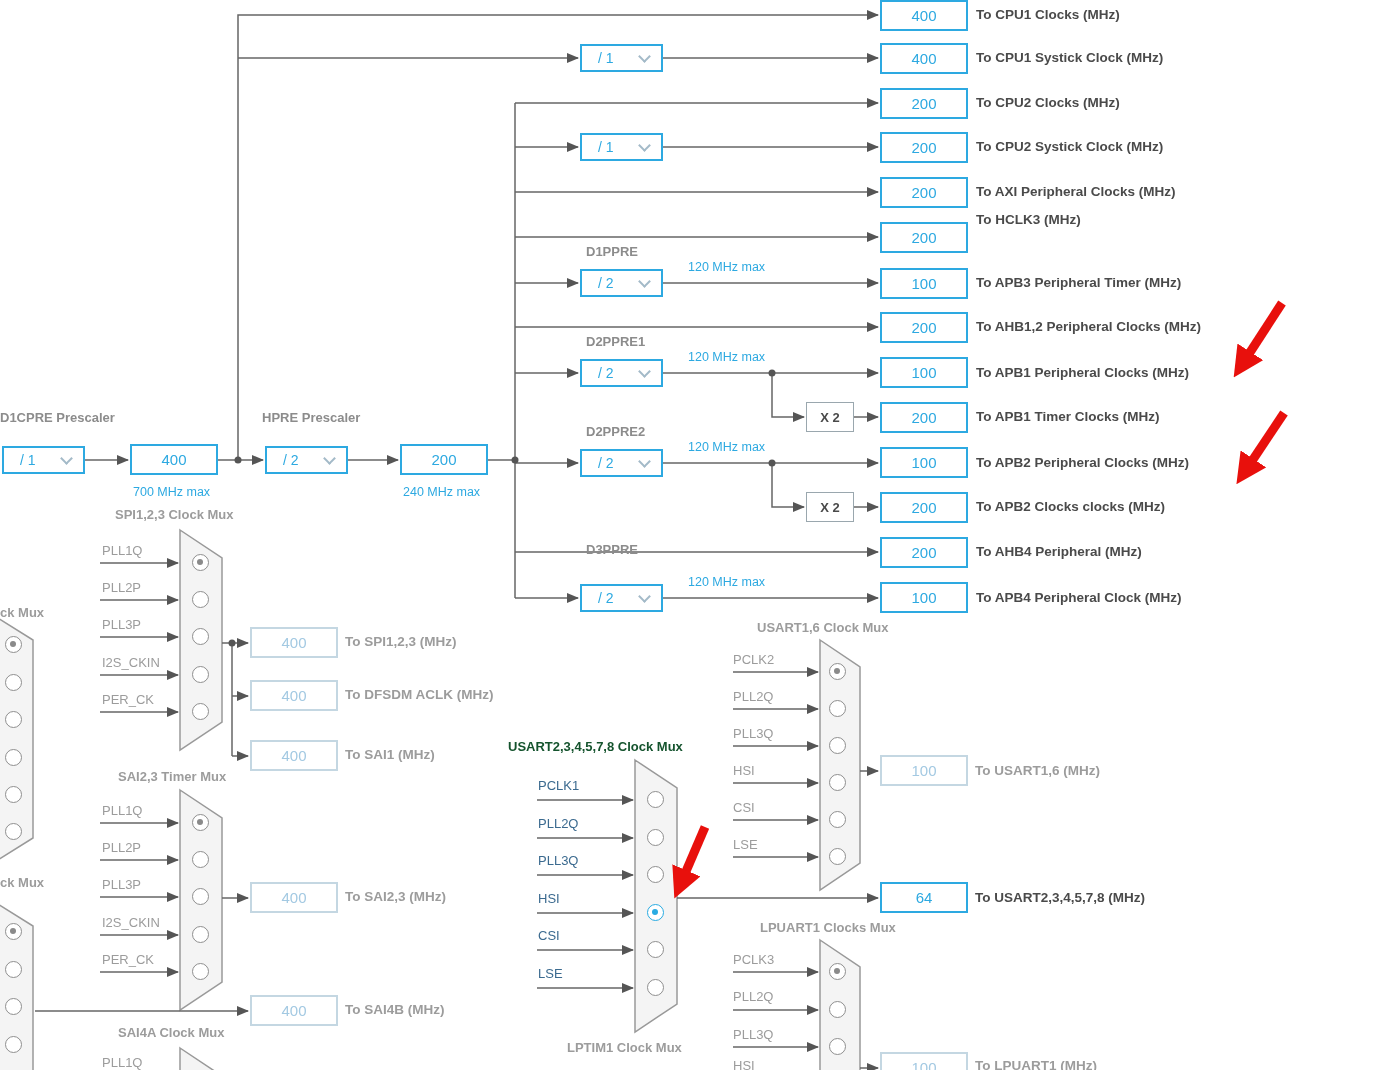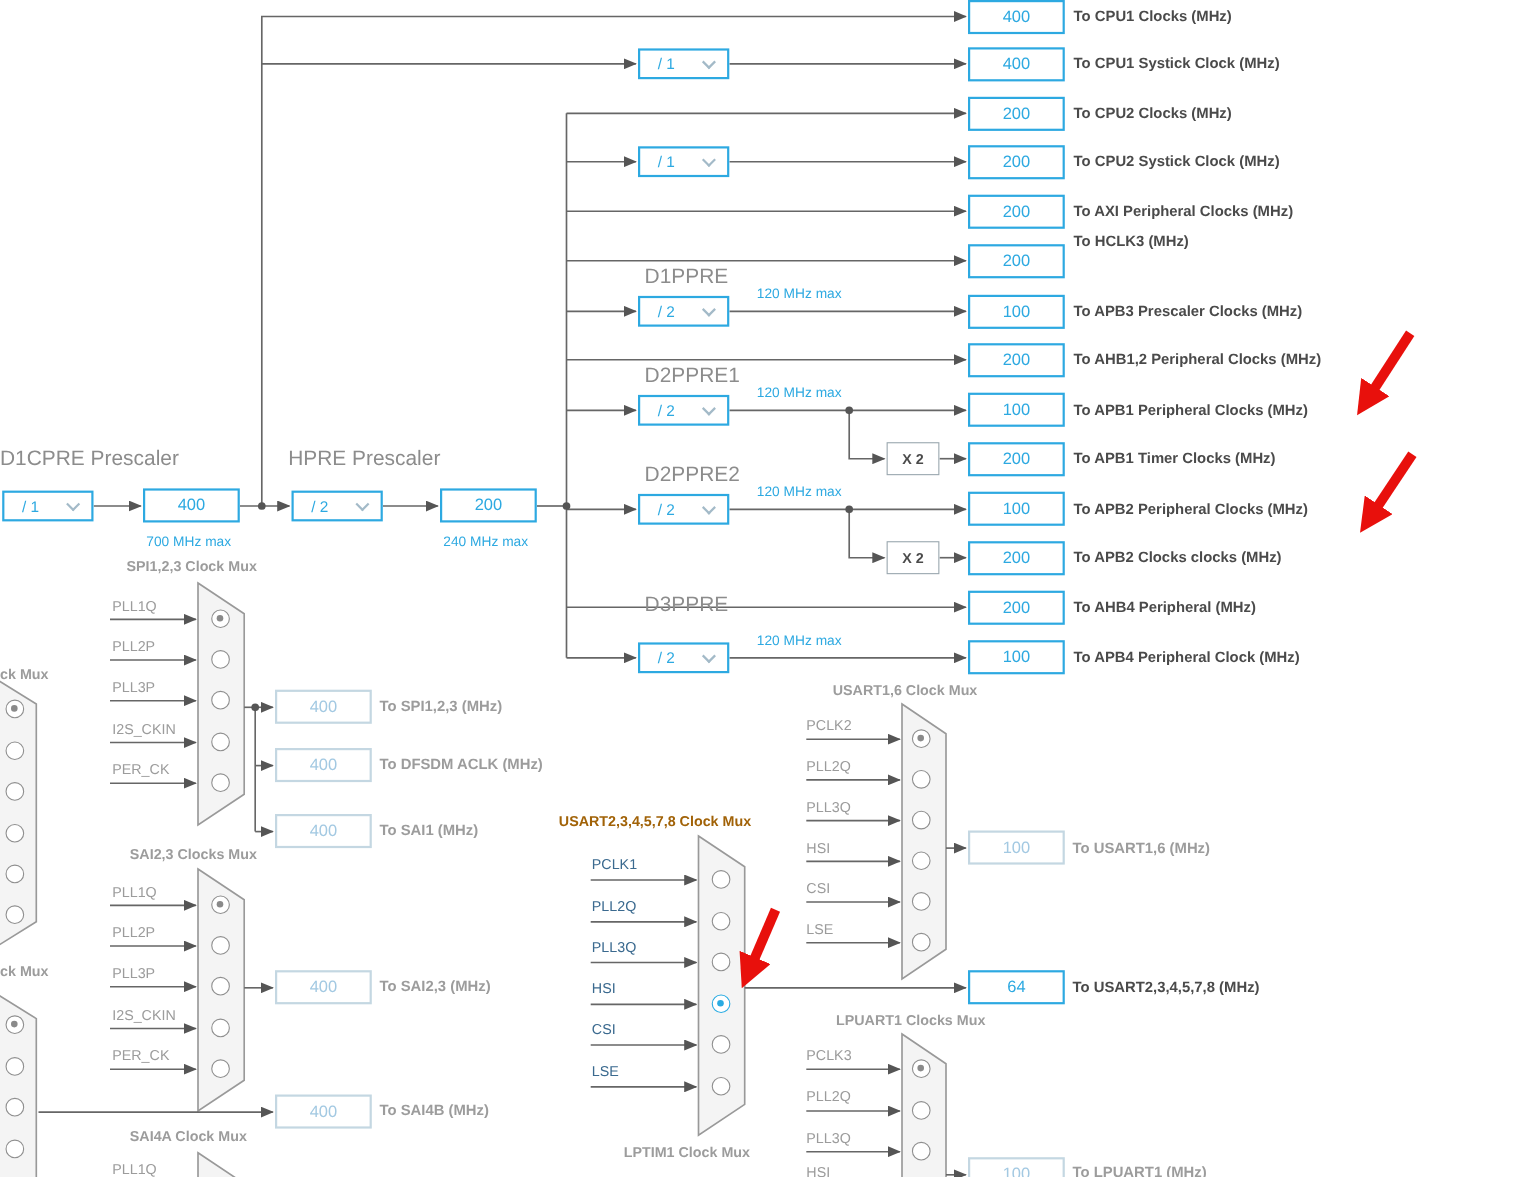--- a/index.html
+++ b/index.html
@@ -12,22 +12,22 @@
       color:#2da9e1;font-size:15px;display:flex;align-items:center;justify-content:center}
   .vb.dim{border-color:#c4d7e2;color:#a3c9e2}
   .dd{position:absolute;z-index:2;width:83px;height:28px;border:2px solid #2da9e1;background:#fff;
       display:flex;align-items:center;color:#2da9e1;font-size:14px;cursor:pointer}
   .dd .v{padding-left:16px}
   .chev{width:9px;height:9px;border-right:2px solid #a3bac8;border-bottom:2px solid #a3bac8;
         transform:rotate(45deg);margin-left:auto;margin-right:12px;margin-top:-4px}
   .lb{position:absolute;z-index:2;font-size:13.5px;line-height:16px;font-weight:bold;color:#4a4a4a;white-space:nowrap}
   .lb.dim{color:#9c9c9c}
   .mt{position:absolute;z-index:2;font-size:13px;line-height:15px;font-weight:bold;color:#9c9c9c;white-space:nowrap}
-  .mt.dark{color:#a16207}
-  .px{position:absolute;z-index:2;font-size:19px;line-height:15px;font-weight:normal;color:#8c8c8c;white-space:nowrap}
+  .mt.dark{color:#14532d}
+  .px{position:absolute;z-index:2;font-size:13px;line-height:15px;font-weight:bold;color:#8c8c8c;white-space:nowrap}
   .il{position:absolute;z-index:2;font-size:13px;line-height:15px;color:#9c9c9c;white-space:nowrap}
   .il.blue{color:#3b6a8f}
   .mx{position:absolute;z-index:2;font-size:12.5px;line-height:14px;color:#2da9e1;white-space:nowrap}
   .x2{position:absolute;z-index:2;width:48px;height:30px;border:1.5px solid #9aa7ae;background:#fff;
       color:#4a4a4a;font-weight:bold;font-size:13px;display:flex;align-items:center;justify-content:center}
   .radio{position:absolute;z-index:3;width:17px;height:17px;border-radius:50%;border:1.5px solid #8f8f8f;background:#fff;cursor:pointer}
   .radio.sel::after{content:"";position:absolute;left:4px;top:4px;width:6px;height:6px;border-radius:50%;background:#8a8a8a}
   .radio.selblue{border-color:#29abe2}
   .radio.selblue::after{content:"";position:absolute;left:4px;top:4px;width:6px;height:6px;border-radius:50%;background:#29abe2}
 </style>
@@ -152,21 +152,21 @@
   <div class="vb" style="left:880px;top:222px">200</div>
   <div class="lb" style="left:976px;top:212px">To HCLK3 (MHz)</div>
 
   <div class="px" style="left:586px;top:244px">D1PPRE</div>
   <div class="mx" style="left:688px;top:260px">120 MHz max</div>
   <div class="dd" style="left:580px;top:269px">
     <span class="v">/ 2</span>
     <span class="chev"></span>
   </div>
   <div class="vb" style="left:880px;top:268px">100</div>
-  <div class="lb" style="left:976px;top:275px">To APB3 Prescaler Clocks (MHz)</div>
+  <div class="lb" style="left:976px;top:275px">To APB3 Peripheral Timer (MHz)</div>
 
   <div class="vb" style="left:880px;top:312px">200</div>
   <div class="lb" style="left:976px;top:319px">To AHB1,2 Peripheral Clocks (MHz)</div>
 
   <div class="px" style="left:586px;top:334px">D2PPRE1</div>
   <div class="mx" style="left:688px;top:350px">120 MHz max</div>
   <div class="dd" style="left:580px;top:359px">
     <span class="v">/ 2</span>
     <span class="chev"></span>
   </div>
@@ -229,21 +229,21 @@
   <div class="radio" style="left:192px;top:628px"></div>
   <div class="radio" style="left:192px;top:666px"></div>
   <div class="radio" style="left:192px;top:703px"></div>
   <div class="vb dim" style="left:250px;top:627px">400</div>
   <div class="lb dim" style="left:345px;top:634px">To SPI1,2,3 (MHz)</div>
   <div class="vb dim" style="left:250px;top:680px">400</div>
   <div class="lb dim" style="left:345px;top:687px">To DFSDM ACLK (MHz)</div>
   <div class="vb dim" style="left:250px;top:740px">400</div>
   <div class="lb dim" style="left:345px;top:747px">To SAI1 (MHz)</div>
 
-  <div class="mt" style="left:118px;top:769px">SAI2,3 Clocks Mux</div>
+  <div class="mt" style="left:118px;top:769px">SAI2,3 Timer Mux</div>
   <div class="il" style="left:102px;top:803px">PLL1Q</div>
   <div class="il" style="left:102px;top:840px">PLL2P</div>
   <div class="il" style="left:102px;top:877px">PLL3P</div>
   <div class="il" style="left:102px;top:915px">I2S_CKIN</div>
   <div class="il" style="left:102px;top:952px">PER_CK</div>
   <div class="radio sel" style="left:192px;top:814px"></div>
   <div class="radio" style="left:192px;top:851px"></div>
   <div class="radio" style="left:192px;top:888px"></div>
   <div class="radio" style="left:192px;top:926px"></div>
   <div class="radio" style="left:192px;top:963px"></div>

